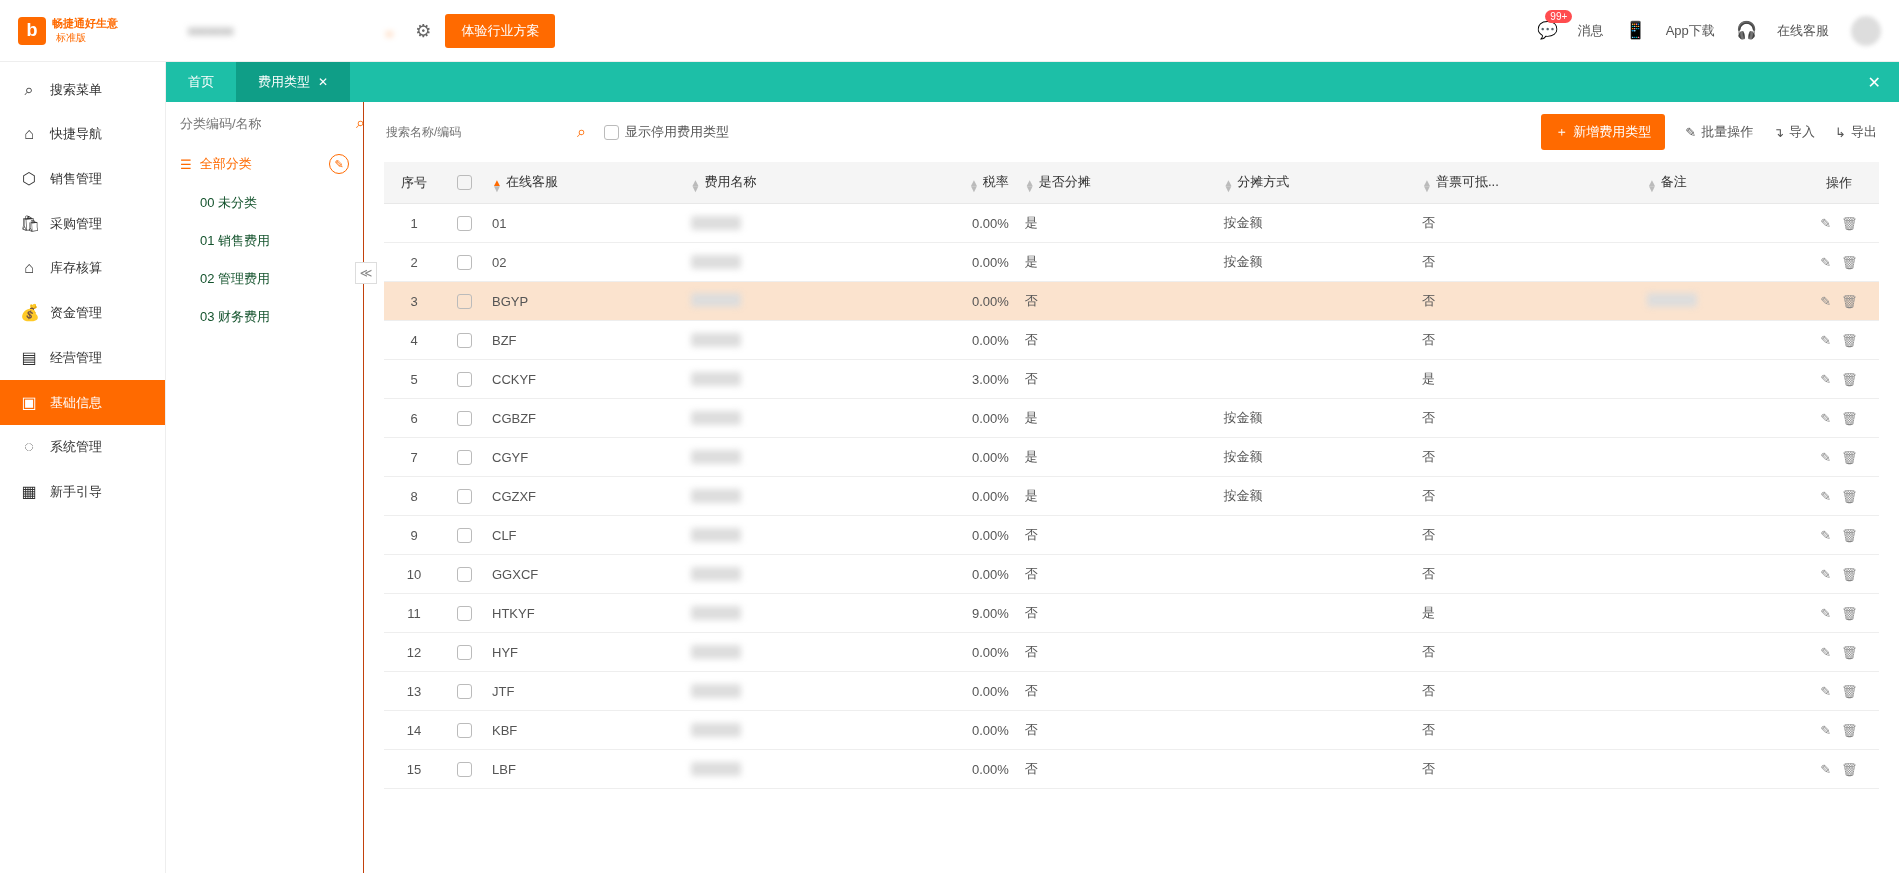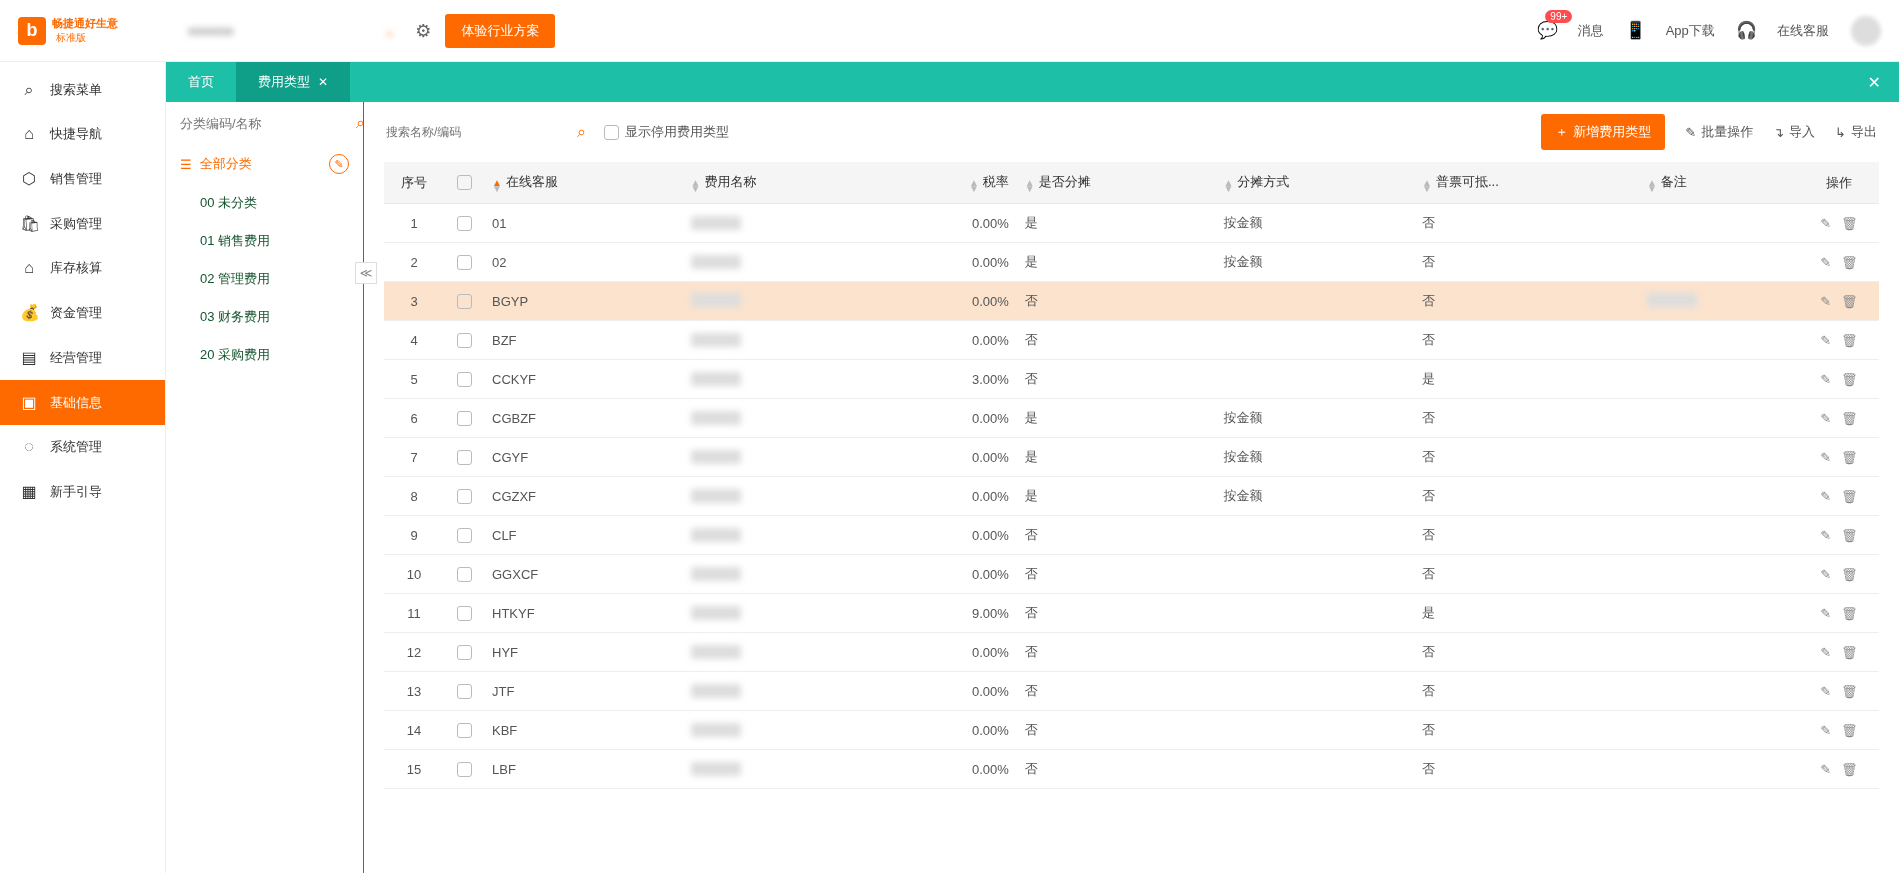--- a/index.html
+++ b/index.html
@@ -161,21 +161,20 @@
           <div class="cat-root">
             <span>☰</span>
             <span>全部分类</span>
             <span class="edit">✎</span>
           </div>
           <div id="catlist">
               <div class="cat-item">00 未分类</div>
               <div class="cat-item">01 销售费用</div>
               <div class="cat-item">02 管理费用</div>
               <div class="cat-item">03 财务费用</div>
-              <div class="cat-item">20 采购费用</div>
             </div>
           <div class="collapse-btn">≪</div>
         </div>
 
         <div class="tbl-area">
           <div class="toolbar">
             <div class="search-box">
               <input placeholder="搜索名称/编码" style="">
               <span class="sicon">⌕</span>
             </div>

